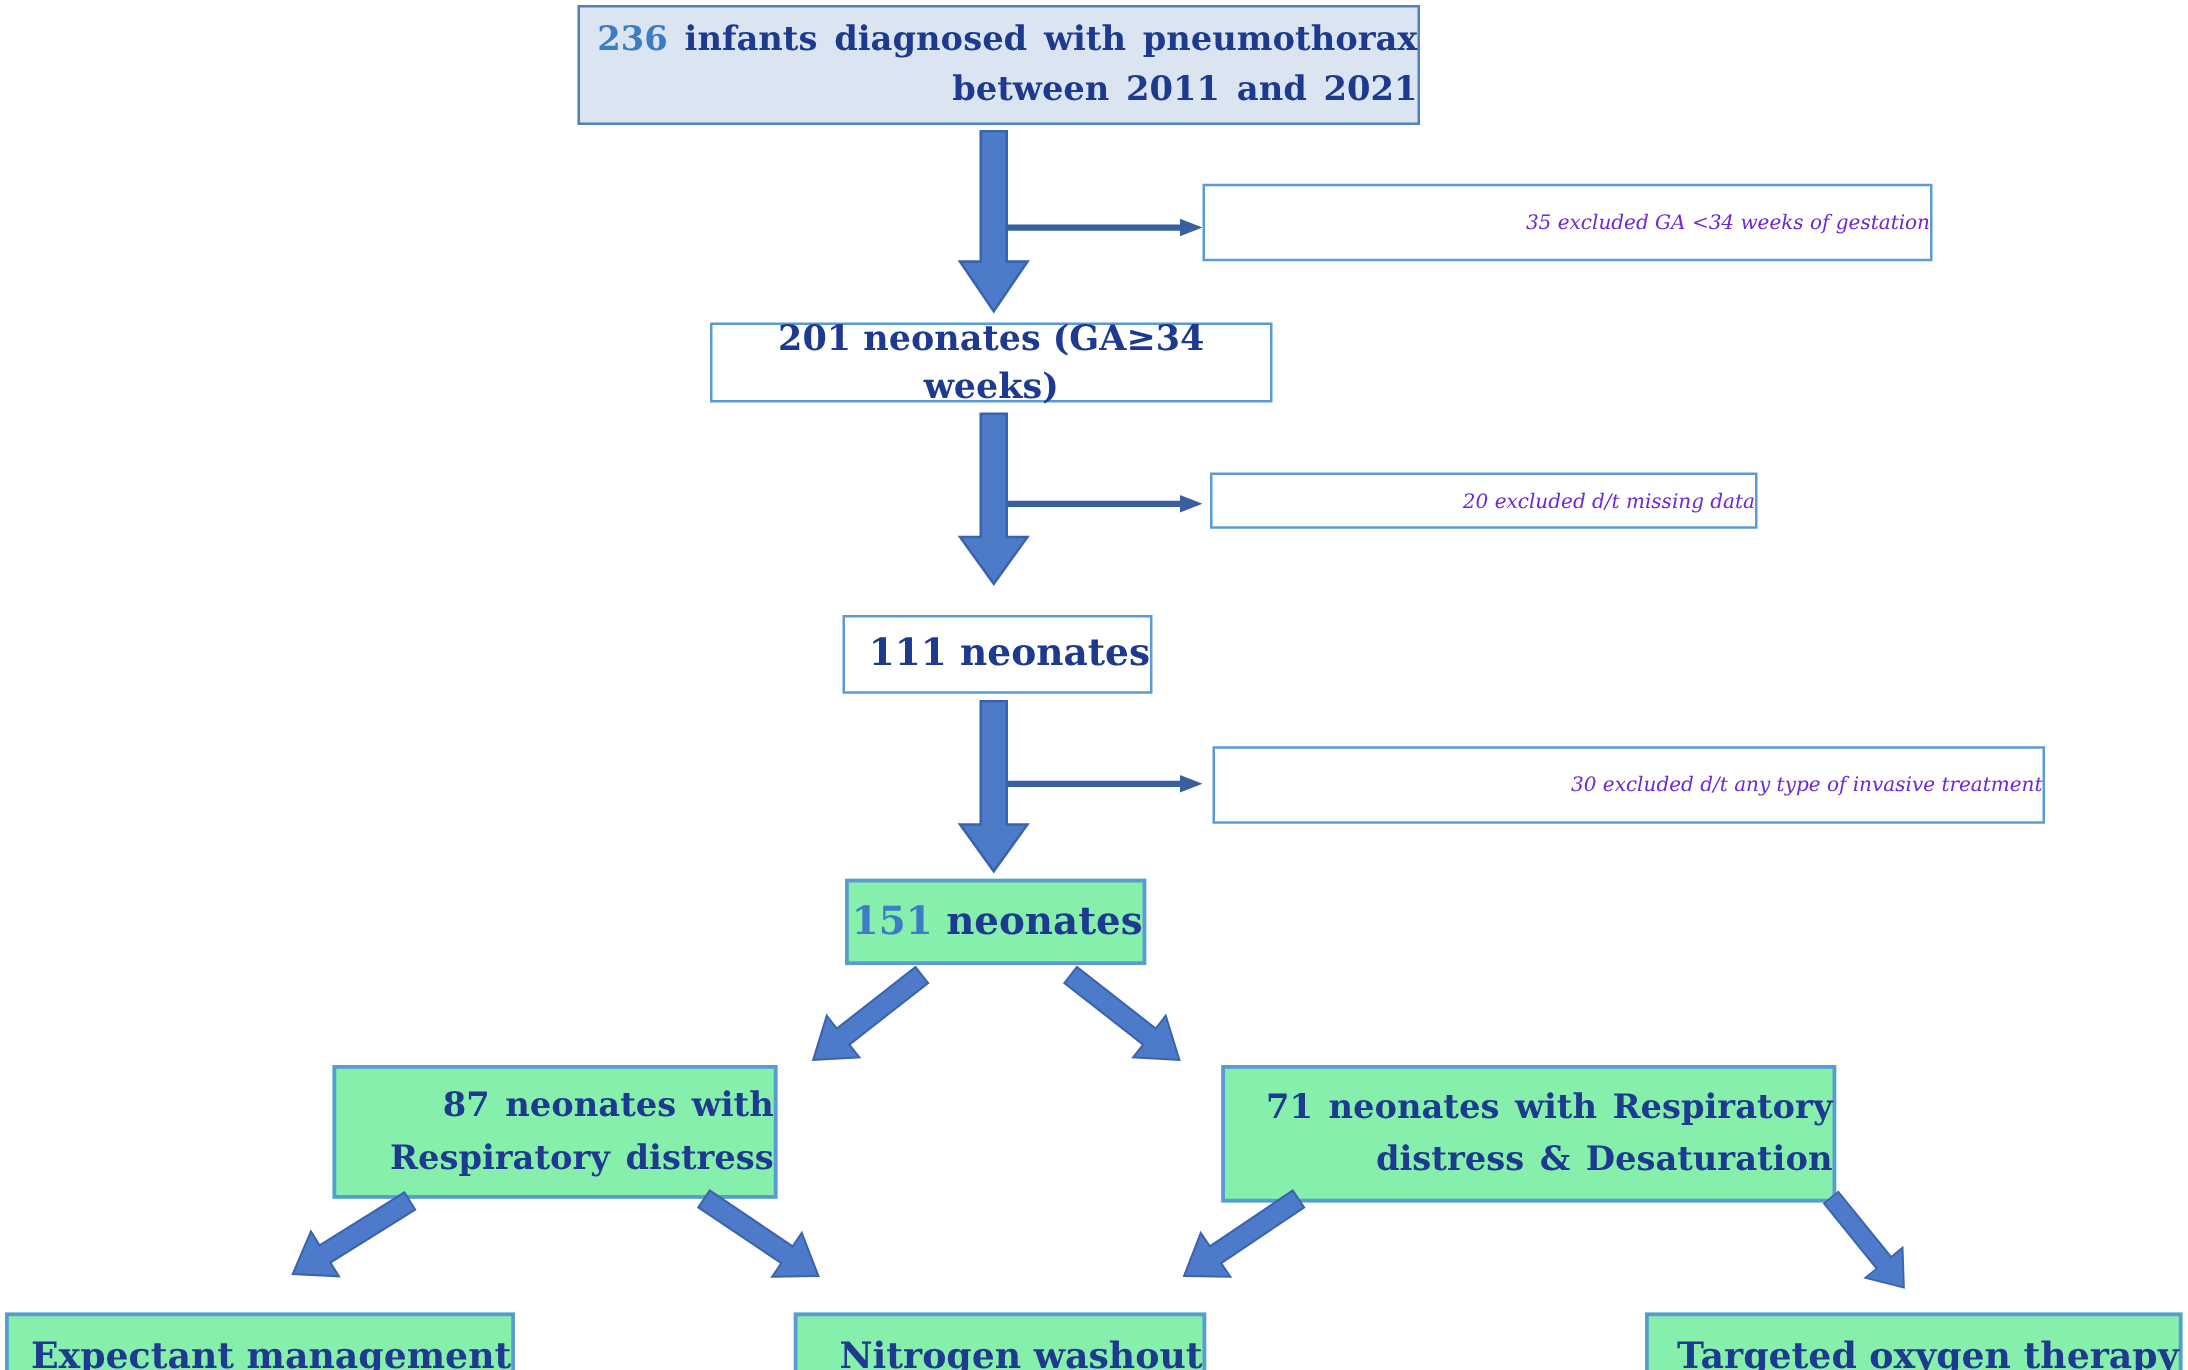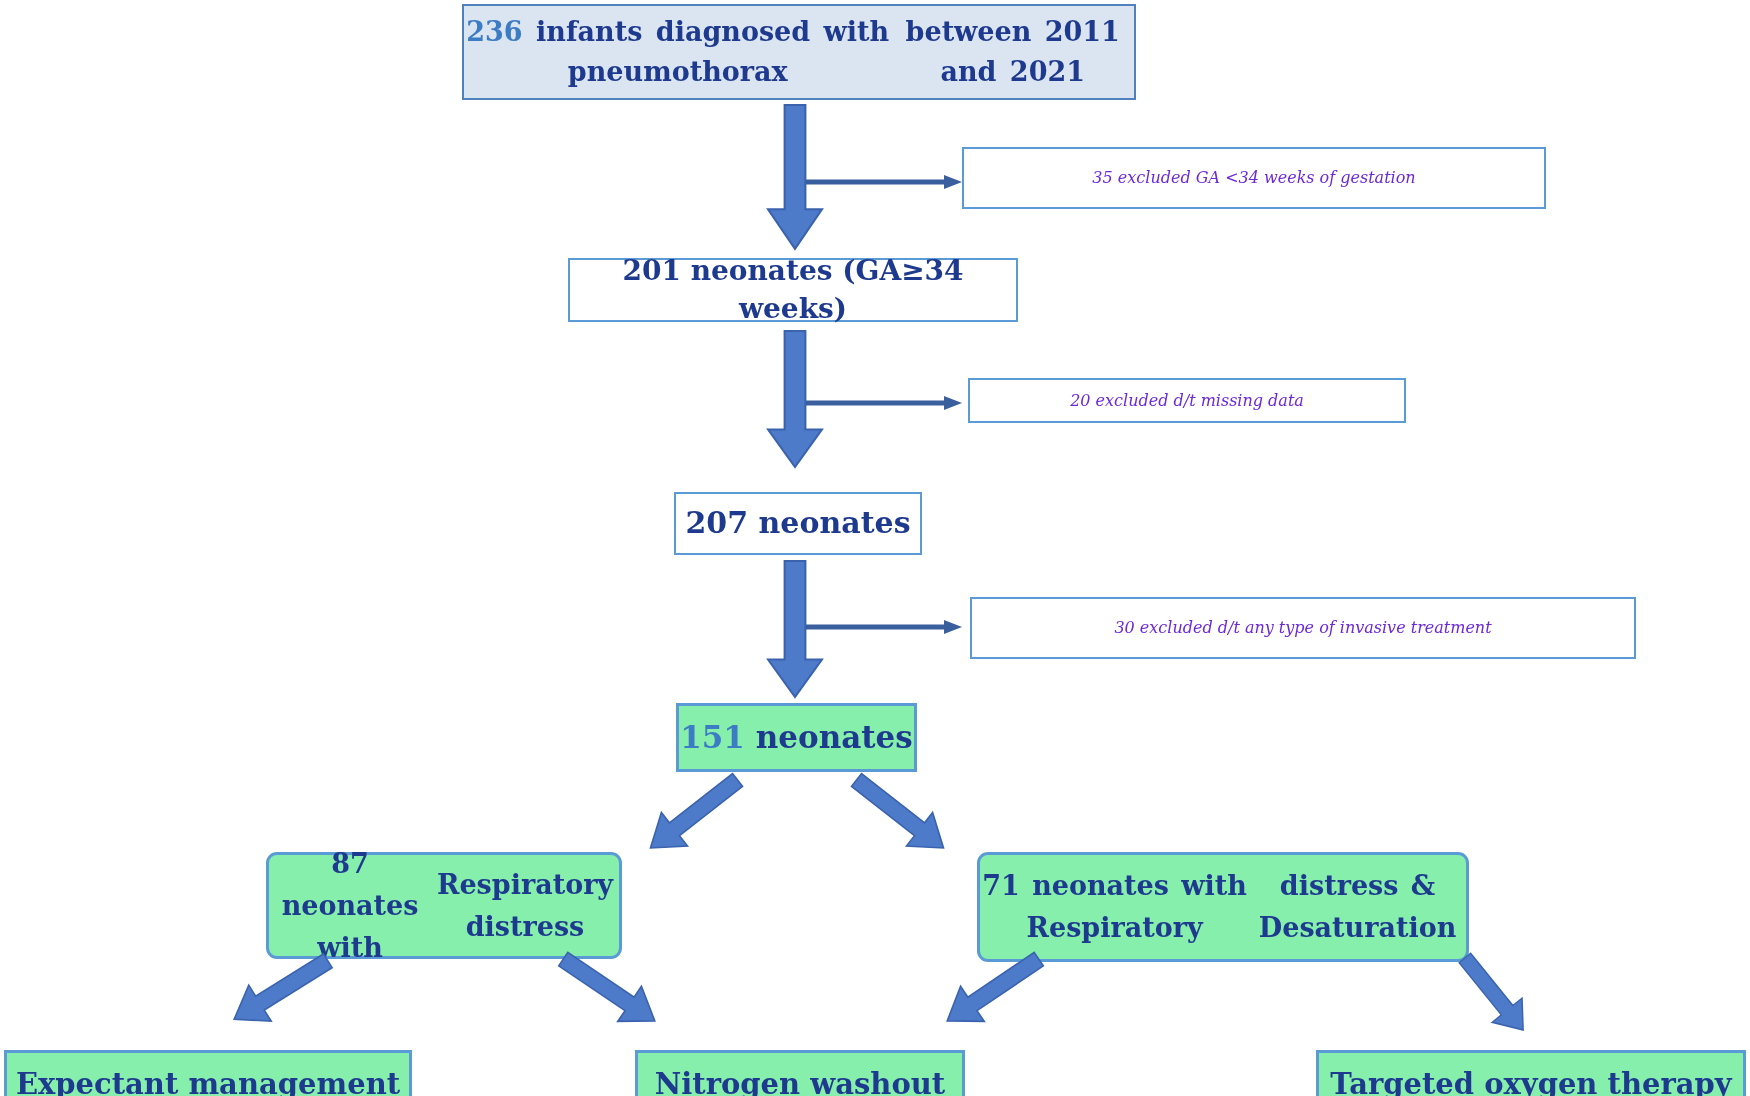--- a/index.html
+++ b/index.html
@@ -5,40 +5,40 @@
   html,body{margin:0;padding:0;background:#ffffff;}
   .flow{
     position:relative;
     width:1750px;height:1096px;
     background:#ffffff;
     font-family:"DejaVu Serif","Liberation Serif",serif;
     overflow:hidden;
   }
   .bx{
     position:absolute;box-sizing:border-box;
-    display:flex;flex-direction:row;align-items:center;justify-content:center;
+    display:flex;flex-direction:column;align-items:flex-end;justify-content:center;
     text-align:center;
     background:#ffffff;
     border:2px solid #5b9bd5;
     color:#1e3a8f;
     font-weight:bold;
     line-height:1.35;
   }
   .fill-blue{background:#dbe5f1;border:2px solid #4f81bd;}
   .fill-orange{background:#86efac;border:3px solid #5b9bd5;}
   .excl{
     font-weight:normal;font-style:italic;color:#6d28d9;
     justify-content:center;font-size:16px;
   }
   .num{color:#3c7cc4;}
   .top-box{font-size:27px;line-height:40px;word-spacing:4px;}
   .b201{font-size:28px;}
   .b181{font-size:30px;}
   .b151{font-size:31px;}
-  .b87,.b64{font-size:27px;line-height:42px;word-spacing:3px;border-radius:11px;}
+  .b87,.b64{font-size:27px;line-height:42px;word-spacing:3px;}
   .bottom{font-size:29px;margin-top:27px;}
   .varrow,.darrow,.tarrow{position:absolute;overflow:visible;}
   .blockfill{fill:#4d7ac9;stroke:#3a63ae;stroke-width:2;}
   .thinline{stroke:#3a5f9e;stroke-width:5;}
   .thinhead{fill:#3a5f9e;}
 </style>
 </head>
 <body>
 
 <div class="flow">
@@ -78,21 +78,21 @@
   <svg class="tarrow" viewBox="0 0 156 18" style="left:806px;top:618px;width:156px;height:18px">
     <line class="thinline" x1="0" y1="9" x2="140" y2="9"></line>
       <polygon class="thinhead" points="138,2 156,9 138,16"></polygon>
   </svg>
 
   <div class="bx excl" style="left:962px;top:147px;width:584px;height:62px">35 excluded GA &lt;34 weeks of gestation</div>
   <div class="bx excl" style="left:968px;top:378px;width:438px;height:45px">20 excluded d/t missing data</div>
   <div class="bx excl" style="left:970px;top:597px;width:666px;height:62px">30 excluded d/t any type of invasive treatment</div>
 
   <div class="bx b201" style="left:568px;top:258px;width:450px;height:64px">201 neonates (GA≥34 weeks)</div>
-  <div class="bx b181" style="left:674px;top:492px;width:248px;height:63px">207 neonates</div>
+  <div class="bx b181" style="left:674px;top:492px;width:248px;height:63px">111 neonates</div>
 
   <div class="bx fill-orange b151" style="left:676px;top:703px;width:241px;height:69px">
     <div>
       <span class="num">151</span>
       <span>neonates</span>
     </div>
   </div>
 
   <svg class="darrow" viewBox="0 0 54 140" preserveAspectRatio="none" style="left:672px;top:758px;width:44px;height:112px;transform:rotate(52deg)">
       <use href="#blockArrow" class="blockfill"></use>

